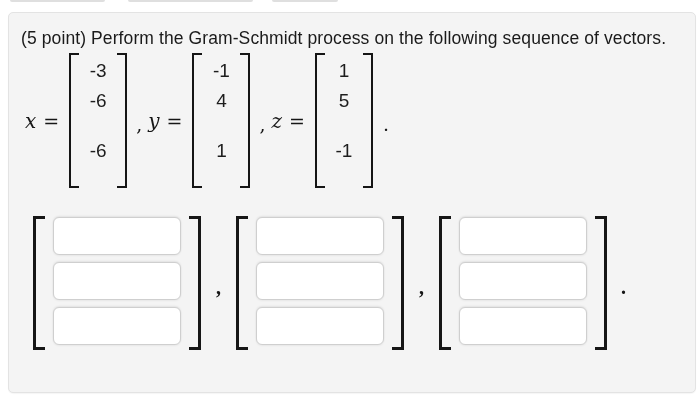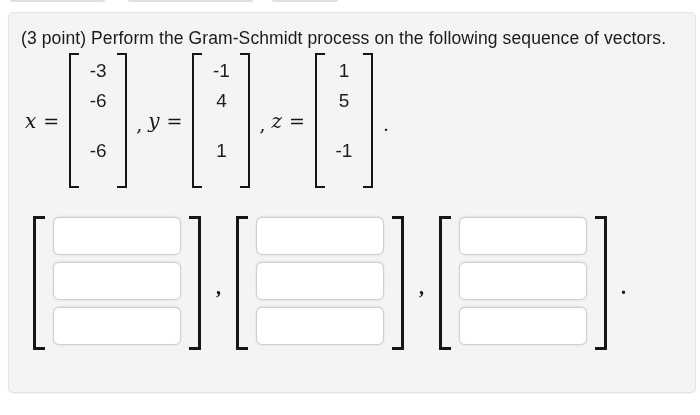--- a/index.html
+++ b/index.html
@@ -71,21 +71,21 @@
 </head>
 <body>
 
 <div class="crop-edge e1"></div>
 <div class="crop-edge e2"></div>
 <div class="crop-edge e3"></div>
 
 <div class="card">
   <div class="card-inner">
 
-    <div class="problem-text">(3 point) Perform the Gram-Schmidt process on the following sequence of vectors.</div>
+    <div class="problem-text">(5 point) Perform the Gram-Schmidt process on the following sequence of vectors.</div>
 
     <div class="math-row">
 
       <span class="math-var">x</span>
       <span class="math-eq">=</span>
       <div class="matrix">
         <div class="brk l"></div>
         <div class="mcol">
           <span class="mentry e1">-3</span>
           <span class="mentry e2">-6</span>

